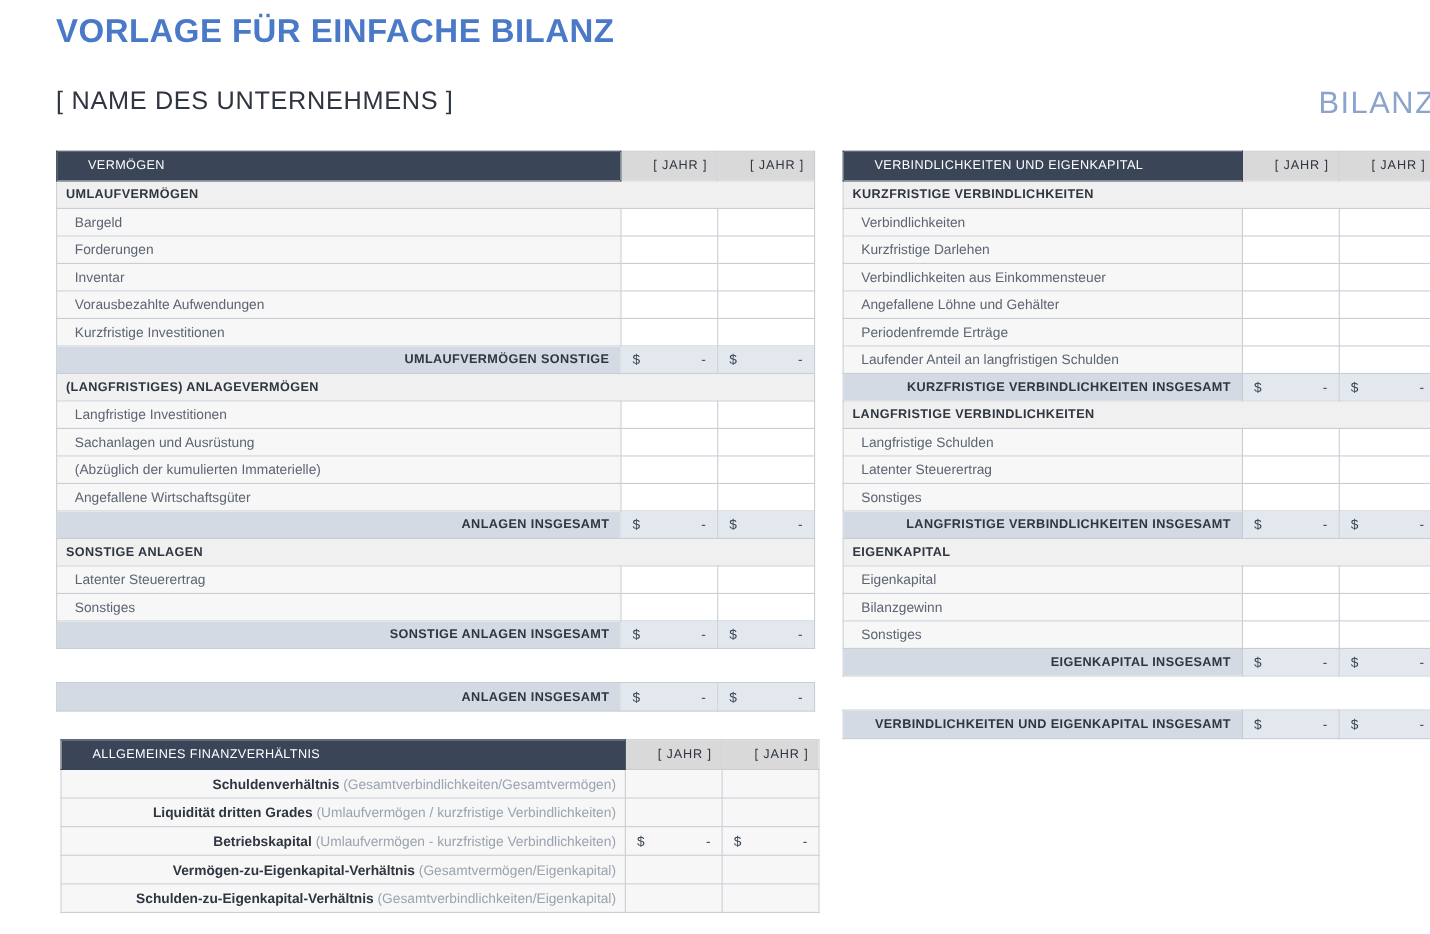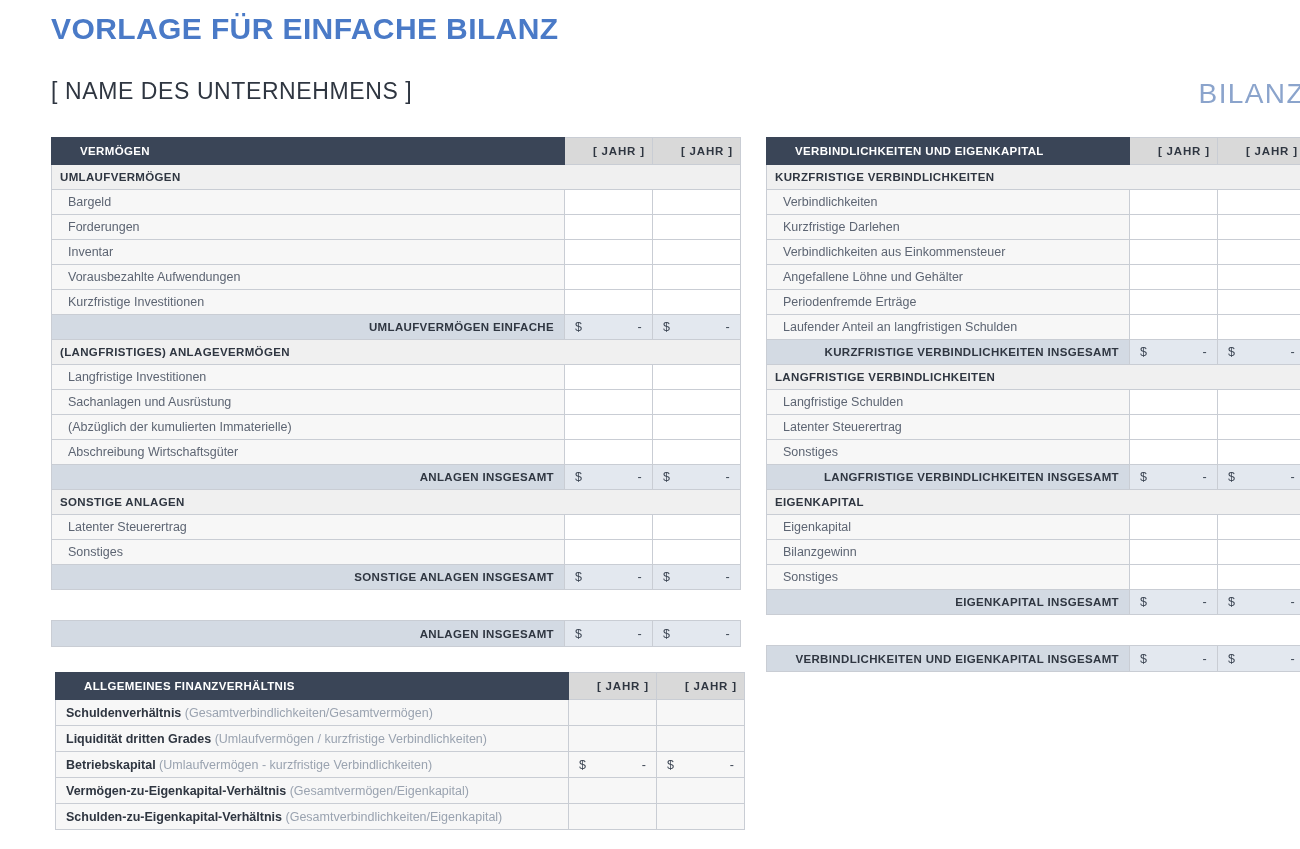--- a/index.html
+++ b/index.html
@@ -75,21 +75,21 @@
   }
 
   
   col.c-label { }
   col.c-num { width: 88px; }
 
   
   tr.r-head td {
     background: #3a4557;
     color: #ffffff;
-    font-weight: bold;
+    font-weight: normal;
     font-size: 11.5px;
     letter-spacing: 0.35px;
     border-color: #3a4557;
     height: 27px;
     padding-left: 28px;
   }
   tr.r-head td.yr {
     background: #d9d9d9;
     color: #2f3641;
     text-align: center;
@@ -145,20 +145,21 @@
   .money .cur { }
   .money .val { }
 
   
   tr.r-ratio td.label {
     background: #f7f7f7;
     color: #4b5564;
     padding-left: 10px;
     font-size: 12.5px;
     height: 26px;
+    text-align: right;
   }
   .rt-name {
     font-weight: bold;
     color: #2f3641;
   }
   .rt-desc {
     color: #9aa3b0;
   }
   tr.r-ratio td.num { background:#f7f7f7; }
 
@@ -228,21 +229,21 @@
           <td class="label">Vorausbezahlte Aufwendungen</td>
           <td class="num"></td>
           <td class="num"></td>
         </tr>
         <tr class="r-item">
           <td class="label">Kurzfristige Investitionen</td>
           <td class="num"></td>
           <td class="num"></td>
         </tr>
         <tr class="r-total">
-          <td>UMLAUFVERMÖGEN EINFACHE</td>
+          <td>UMLAUFVERMÖGEN SONSTIGE</td>
           <td class="num">
             <span class="money">
               <span class="cur">$</span>
               <span class="val">-</span>
             </span>
           </td>
           <td class="num">
             <span class="money">
               <span class="cur">$</span>
               <span class="val">-</span>
@@ -261,21 +262,21 @@
           <td class="label">Sachanlagen und Ausrüstung</td>
           <td class="num"></td>
           <td class="num"></td>
         </tr>
         <tr class="r-item">
           <td class="label">(Abzüglich der kumulierten Immaterielle)</td>
           <td class="num"></td>
           <td class="num"></td>
         </tr>
         <tr class="r-item">
-          <td class="label">Abschreibung Wirtschaftsgüter</td>
+          <td class="label">Angefallene Wirtschaftsgüter</td>
           <td class="num"></td>
           <td class="num"></td>
         </tr>
         <tr class="r-total">
           <td>ANLAGEN INSGESAMT</td>
           <td class="num">
             <span class="money">
               <span class="cur">$</span>
               <span class="val">-</span>
             </span>

